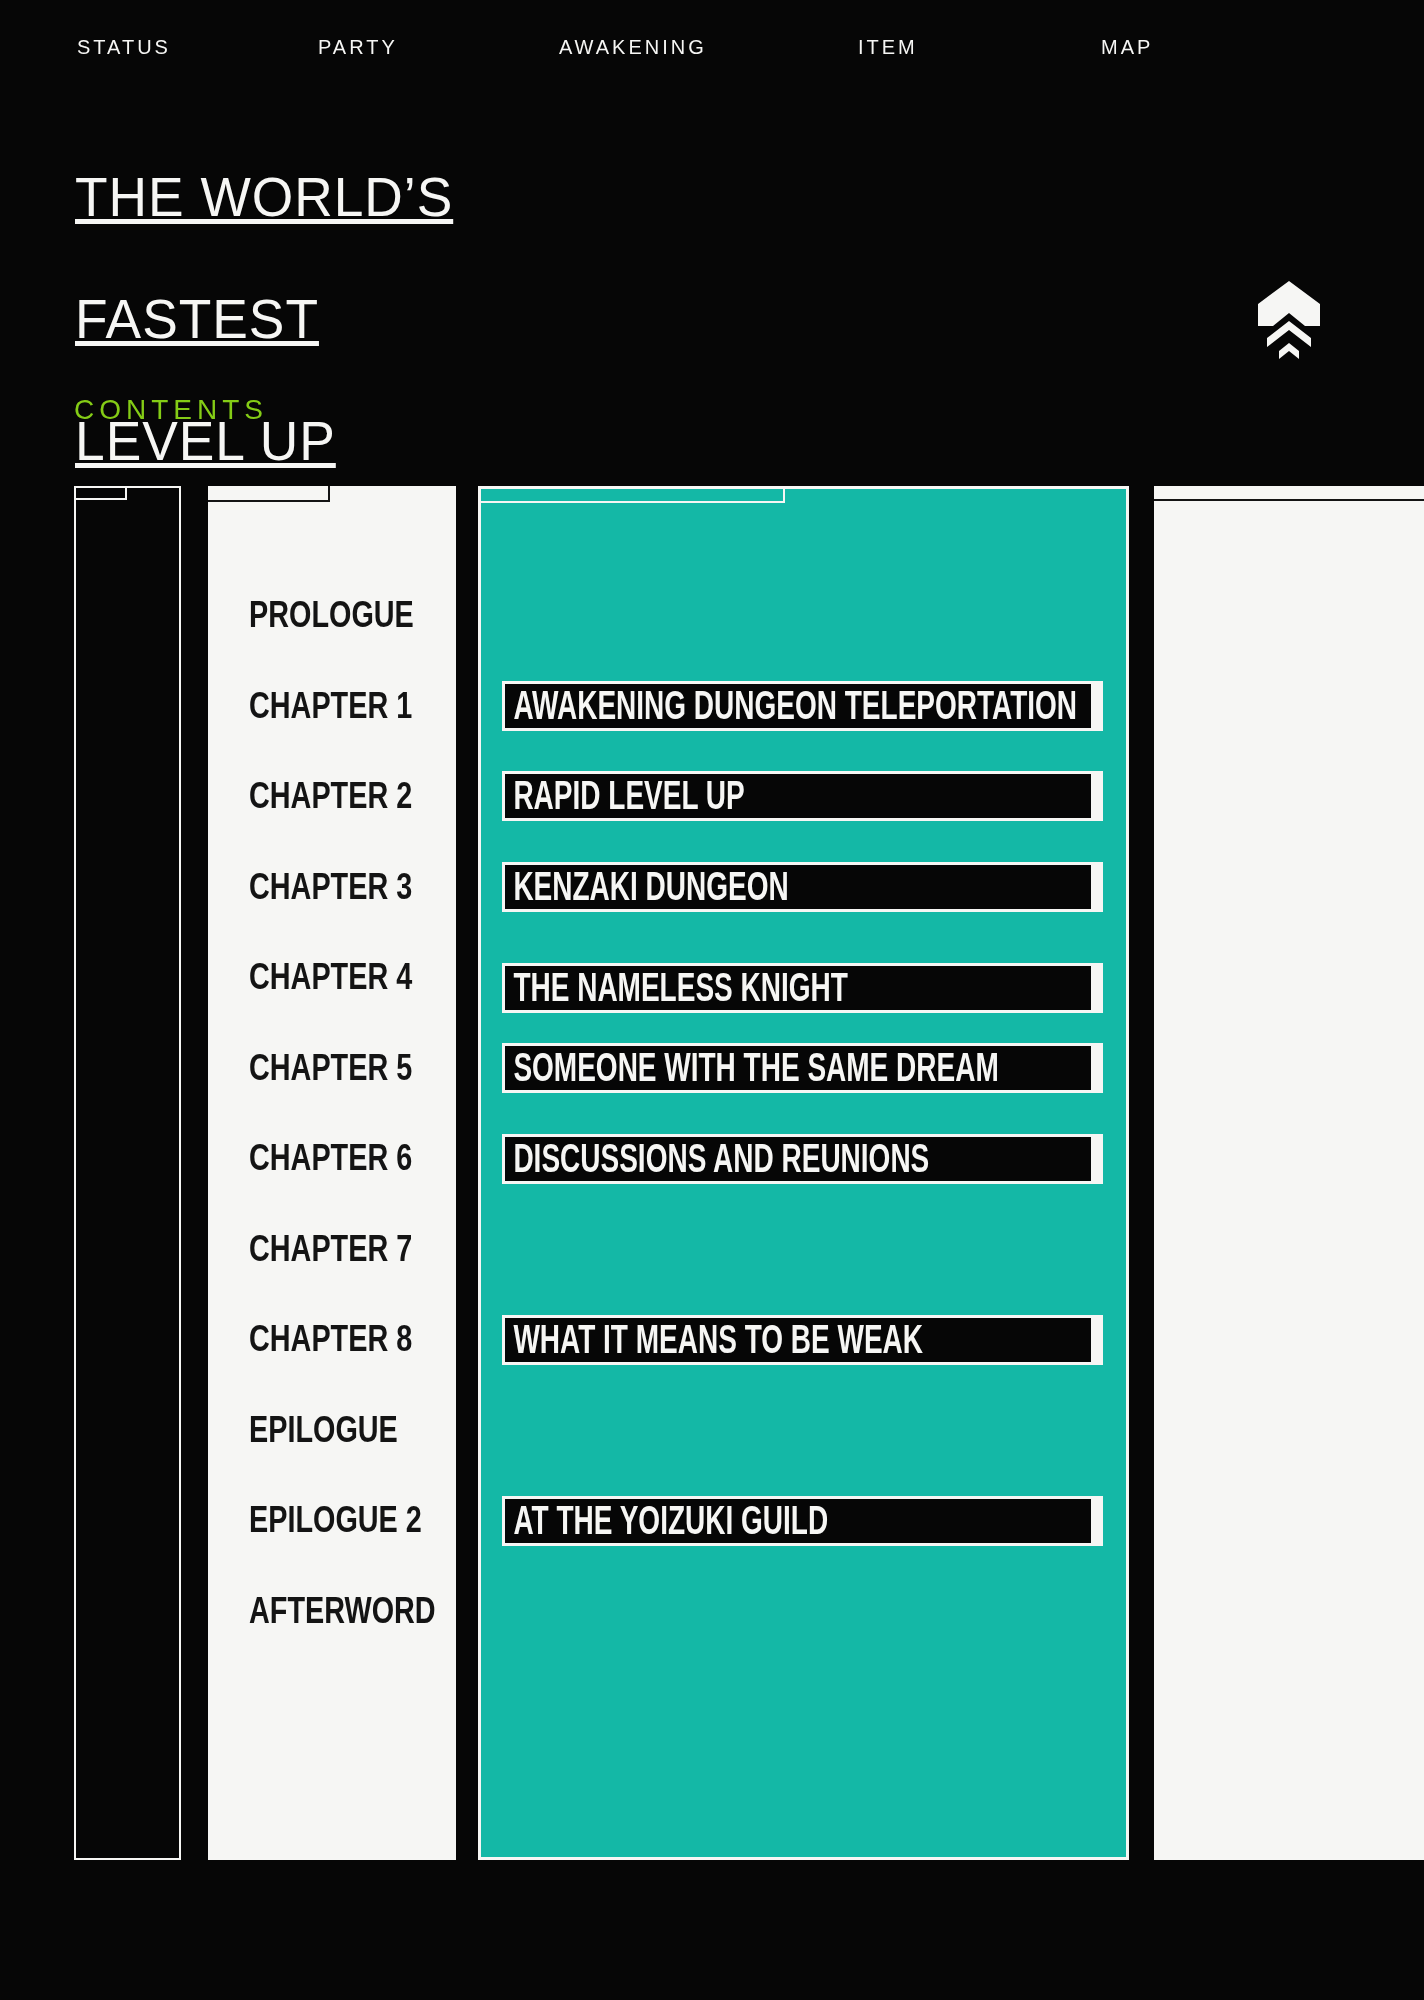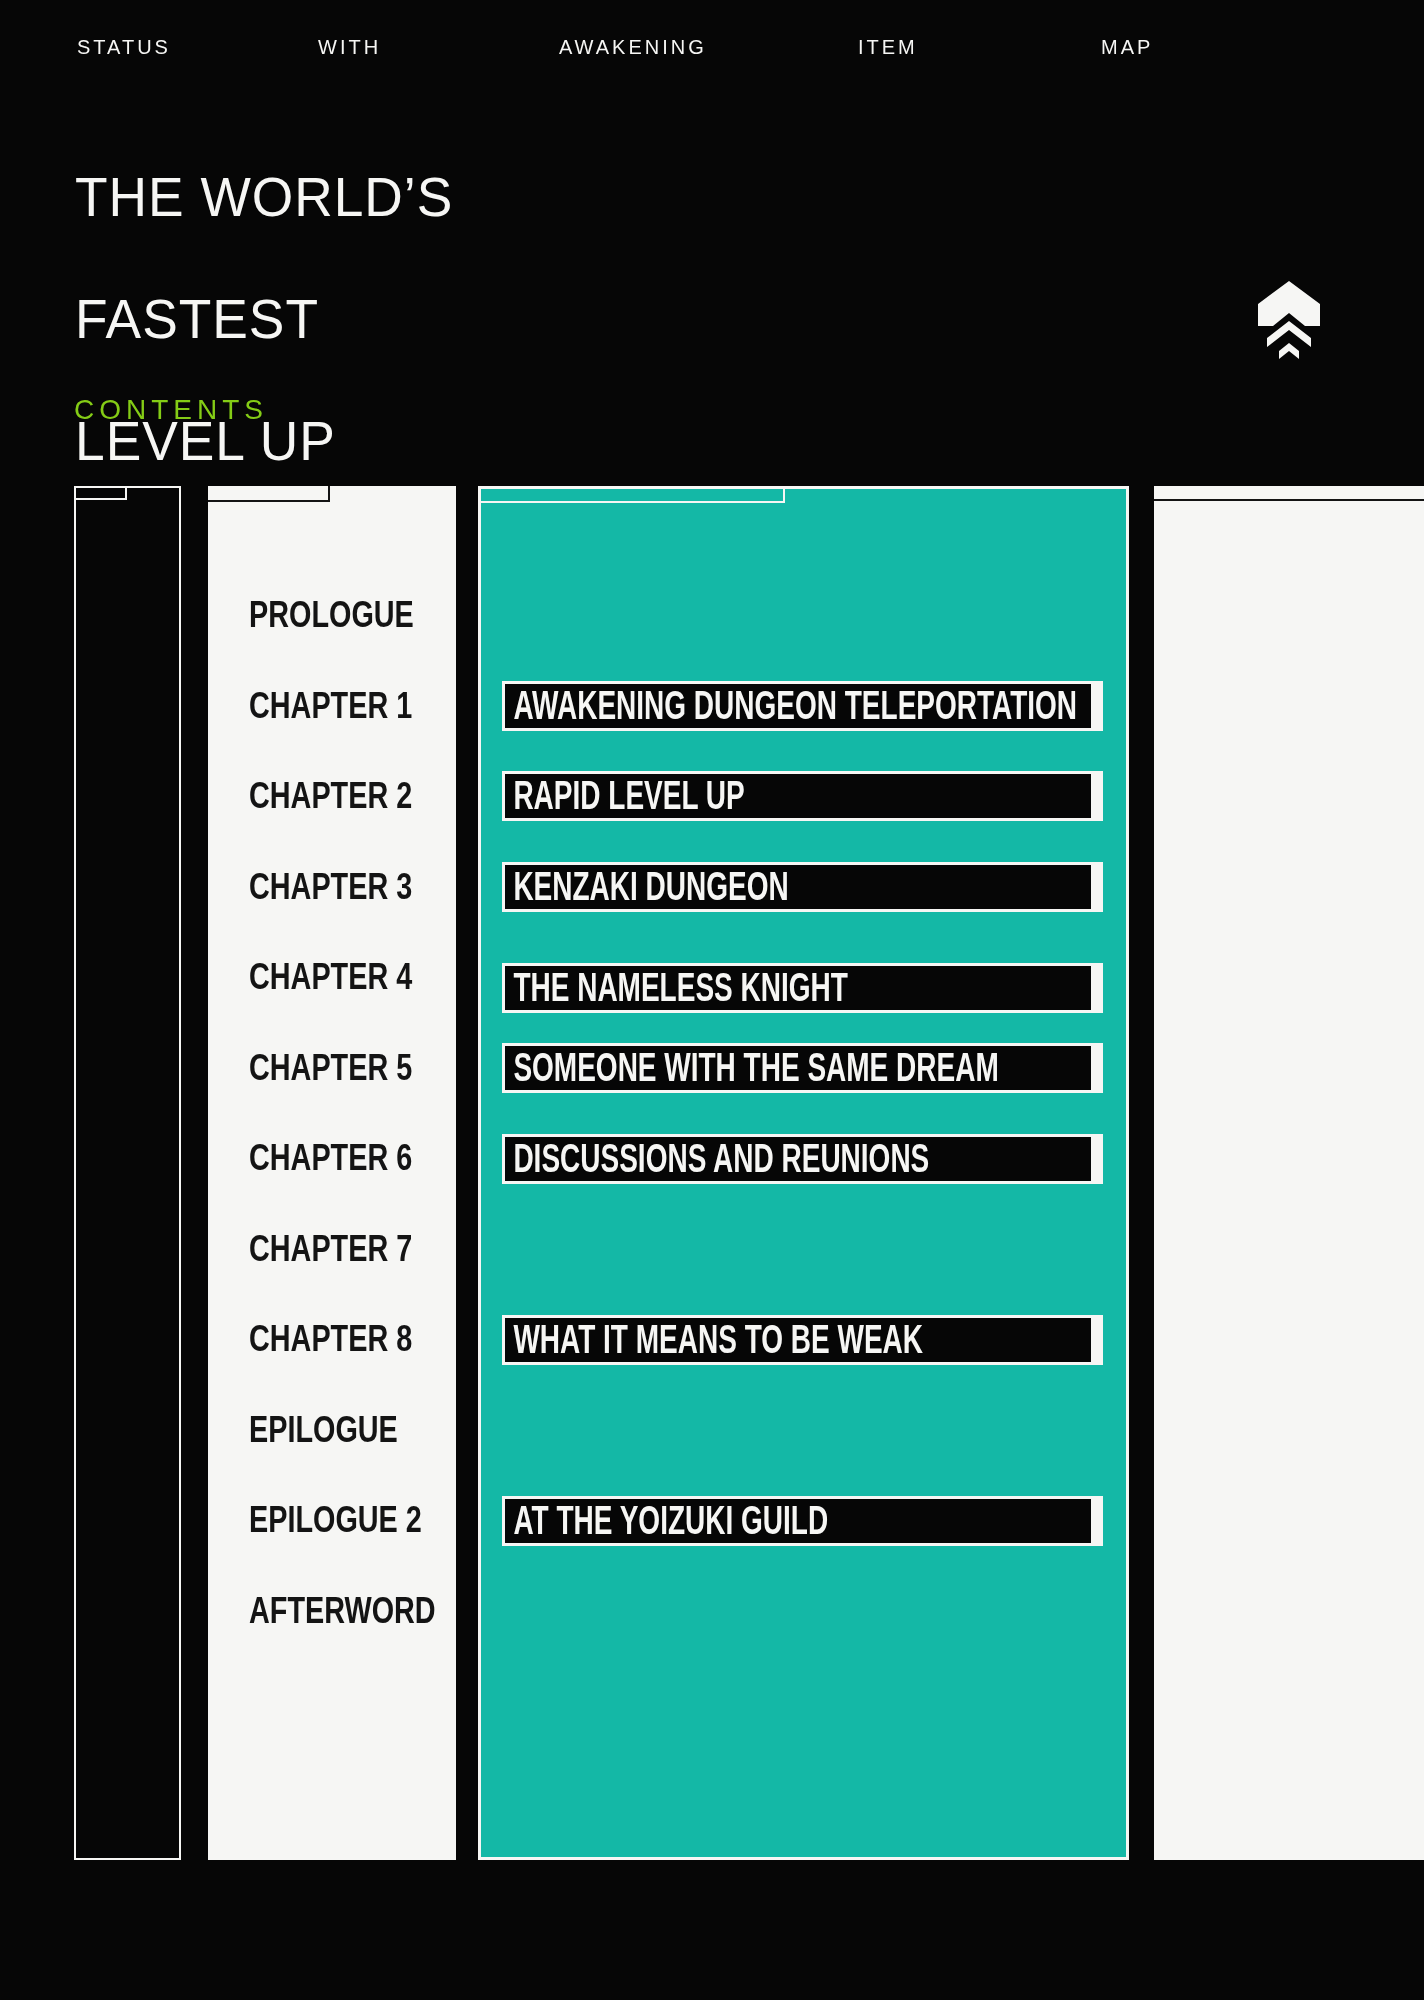--- a/index.html
+++ b/index.html
@@ -73,27 +73,27 @@
     transform:scaleX(0.7);transform-origin:left center;
   }
 </style>
 </head>
 <body>
 
 <div id="page">
 
   <div>
     <span class="nav-item" style="left:77px">STATUS</span>
-    <span class="nav-item" style="left:318px">WITH</span>
+    <span class="nav-item" style="left:318px">PARTY</span>
     <span class="nav-item" style="left:559px">AWAKENING</span>
     <span class="nav-item" style="left:858px">ITEM</span>
     <span class="nav-item" style="left:1101px">MAP</span>
   </div>
 
-  <h1 id="book-title" style="margin:0;">
+  <h1 id="book-title" style="margin:0;text-decoration:underline;">
     <span class="tline">THE WORLD’S</span>
     <span class="tline">FASTEST</span>
     <span class="tline">LEVEL UP</span>
   </h1>
 
   <div id="levelup-icon">
     <svg viewBox="0 0 62 80" xmlns="http://www.w3.org/2000/svg">
       <polygon fill="#f6f6f4" points="31,0 62,23 62,45 47,45 31,32 15,45 0,45 0,23"></polygon>
       <polygon fill="#f6f6f4" points="31,40 53,57 53,66 31,49 9,66 9,57"></polygon>
       <polygon fill="#f6f6f4" points="31,62 41,70 41,78 31,70 21,78 21,70"></polygon>

